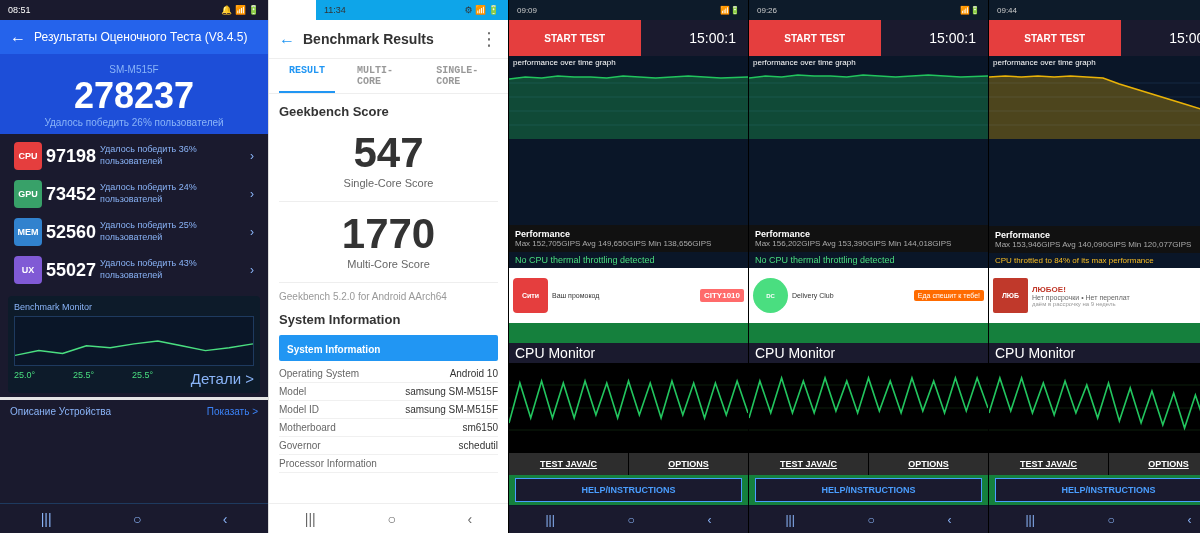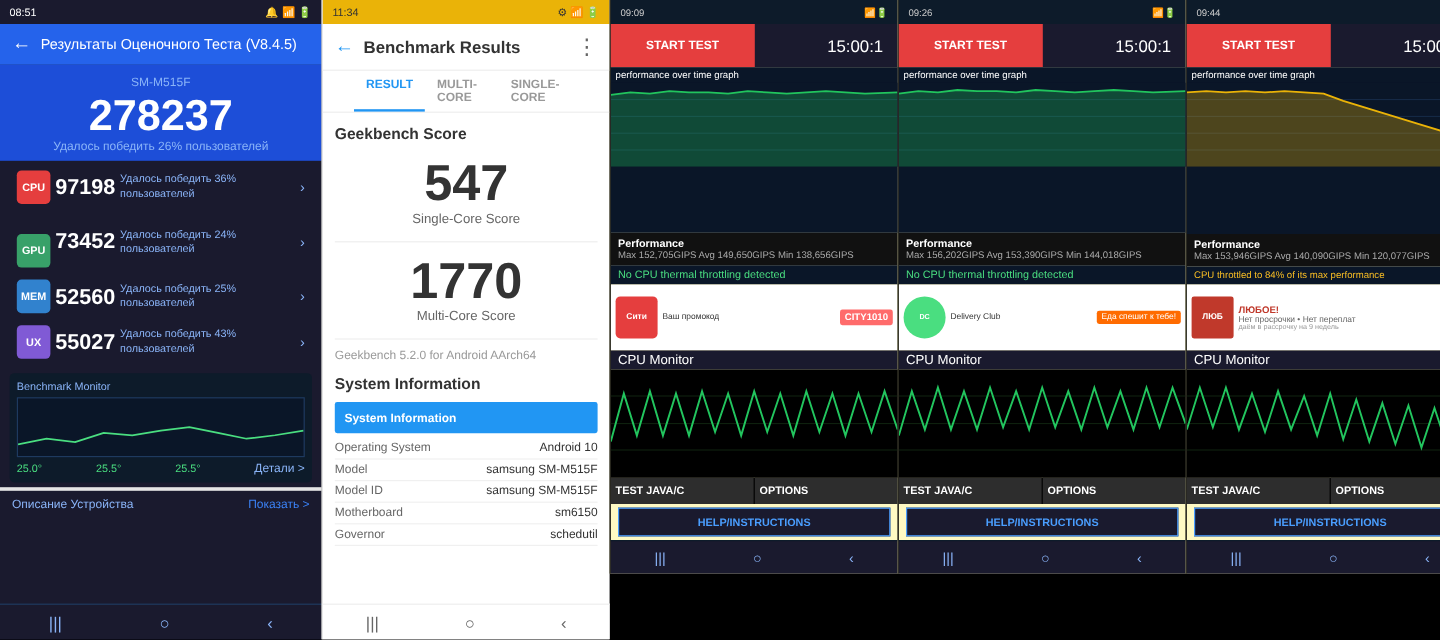--- a/index.html
+++ b/index.html
@@ -82,21 +82,21 @@
       height: 28px;
       border-radius: 4px;
       display: flex;
       align-items: center;
       justify-content: center;
       color: #fff;
       font-size: 9px;
       font-weight: bold;
     }
     .cpu-badge { background: #e53e3e; }
-    .gpu-badge { background: #38a169; margin-top: 15px; }
+    .gpu-badge { background: #38a169; }
     .mem-badge { background: #3182ce; }
     .ux-badge { background: #805ad5; }
     .p1-metric-val {
       color: #fff;
       font-size: 18px;
       font-weight: bold;
       min-width: 50px;
     }
     .p1-metric-desc {
       color: #8ab4f8;
@@ -133,21 +133,21 @@
       display: flex;
       justify-content: space-between;
       margin-top: 4px;
     }
     .p1-bm-temp {
       color: #4ade80;
       font-size: 9px;
     }
     .p1-bm-detail {
       color: #8ab4f8;
-      font-size: 10px;
+      font-size: 15px;
     }
     .p1-desc-section {
       display: flex;
       justify-content: space-between;
       padding: 6px 10px;
       border-top: 3px solid #e5e5e5;
     }
     .p1-desc-label {
       color: #8ab4f8;
       font-size: 10px;
@@ -174,28 +174,29 @@
     .panel2 {
       width: 240px;
       height: 533px;
       background: #fff;
       display: flex;
       flex-direction: column;
       flex-shrink: 0;
       border-left: 1px solid #ddd;
     }
     .p2-statusbar {
-      background: #eab308;
+      background: #0ea5e9;
       height: 20px;
       display: flex;
       align-items: center;
       padding: 0 8px;
       justify-content: space-between;
       font-size: 9px;
       color: #333;
+      margin-left: 47px;
     }
     .p2-header {
       background: #fff;
       padding: 8px 10px;
       display: flex;
       align-items: center;
       gap: 8px;
       border-bottom: 1px solid #eee;
     }
     .p2-header-back {
@@ -207,23 +208,24 @@
       font-size: 14px;
       font-weight: bold;
       flex: 1;
     }
     .p2-header-more {
       color: #666;
       font-size: 18px;
     }
     .p2-tabs {
       display: flex;
-      gap: 0;
+      gap: 12px;
       border-bottom: 1px solid #eee;
-      padding: 0 26px;
+      padding: 0 10px;
+      font-family: Liberation Mono, monospace;
     }
     .p2-tab {
       padding: 6px 10px;
       font-size: 10px;
       font-weight: bold;
       color: #999;
       cursor: pointer;
     }
     .p2-tab.active {
       color: #2196f3;
@@ -299,22 +301,22 @@
       height: 30px;
       display: flex;
       align-items: center;
       justify-content: space-around;
       border-top: 1px solid #eee;
     }
 
     
     .cpu-panel {
       width: 240px;
-      height: 478px;
-      background: #fef9c3;
+      height: 533px;
+      background: #15803d;
       display: flex;
       flex-direction: column;
       flex-shrink: 0;
       border-left: 1px solid #000;
     }
     .cp-statusbar {
       height: 20px;
       background: #0d1b2a;
       display: flex;
       align-items: center;
@@ -327,21 +329,21 @@
       display: flex;
       align-items: center;
       height: 36px;
       background: #1a1a2e;
     }
     .cp-start-btn {
       background: #e53e3e;
       color: #fff;
       font-size: 10px;
       font-weight: bold;
-      padding: 6px 12px;
+      padding: 6px 24px;
       flex: 1;
       text-align: center;
       height: 36px;
       display: flex;
       align-items: center;
       justify-content: center;
     }
     .cp-timer {
       color: #fff;
       font-size: 14px;
@@ -393,22 +395,23 @@
       height: 55px;
       background: #fff;
       display: flex;
       align-items: center;
       justify-content: center;
       overflow: hidden;
     }
     .cp-cpu-monitor-label {
       background: #1a1a2e;
       color: #fff;
-      font-size: 11px;
+      font-size: 14px;
       padding: 2px 6px;
+      margin-top: 20px;
     }
     .cp-cpu-chart {
       height: 90px;
       background: #000;
       position: relative;
       overflow: hidden;
     }
     .cp-cpu-chart svg {
       width: 100%;
       height: 100%;
@@ -417,21 +420,23 @@
       display: flex;
       gap: 1px;
       background: #000;
     }
     .cp-bottom-btn {
       flex: 1;
       background: #2d2d2d;
       color: #fff;
       font-size: 9px;
       padding: 6px 4px;
-      font-weight: bold;
+      text-align: center;
+      font-weight: bold;
+      text-decoration: underline;
     }
     .cp-help-btn {
       background: #1a1a2e;
       color: #4a9eff;
       font-size: 9px;
       text-align: center;
       padding: 6px;
       border: 1px solid #4a9eff;
       margin: 3px 6px;
       font-weight: bold;
@@ -574,20 +579,24 @@
       <span class="p2-sysinfo-key">Model ID</span>
       <span class="p2-sysinfo-val">samsung SM-M515F</span>
     </div>
     <div class="p2-sysinfo-row">
       <span class="p2-sysinfo-key">Motherboard</span>
       <span class="p2-sysinfo-val">sm6150</span>
     </div>
     <div class="p2-sysinfo-row">
       <span class="p2-sysinfo-key">Governor</span>
       <span class="p2-sysinfo-val">schedutil</span>
+    </div>
+    <div class="p2-sysinfo-row">
+      <span class="p2-sysinfo-key">Processor Information</span>
+      <span class="p2-sysinfo-val"></span>
     </div>
   </div>
   <div class="p2-navbar">
     <span class="nav-btn" style="color:#666">|||</span>
     <span class="nav-btn" style="color:#666">○</span>
     <span class="nav-btn" style="color:#666">‹</span>
   </div>
 </div>
 
 <div class="cpu-panel">

